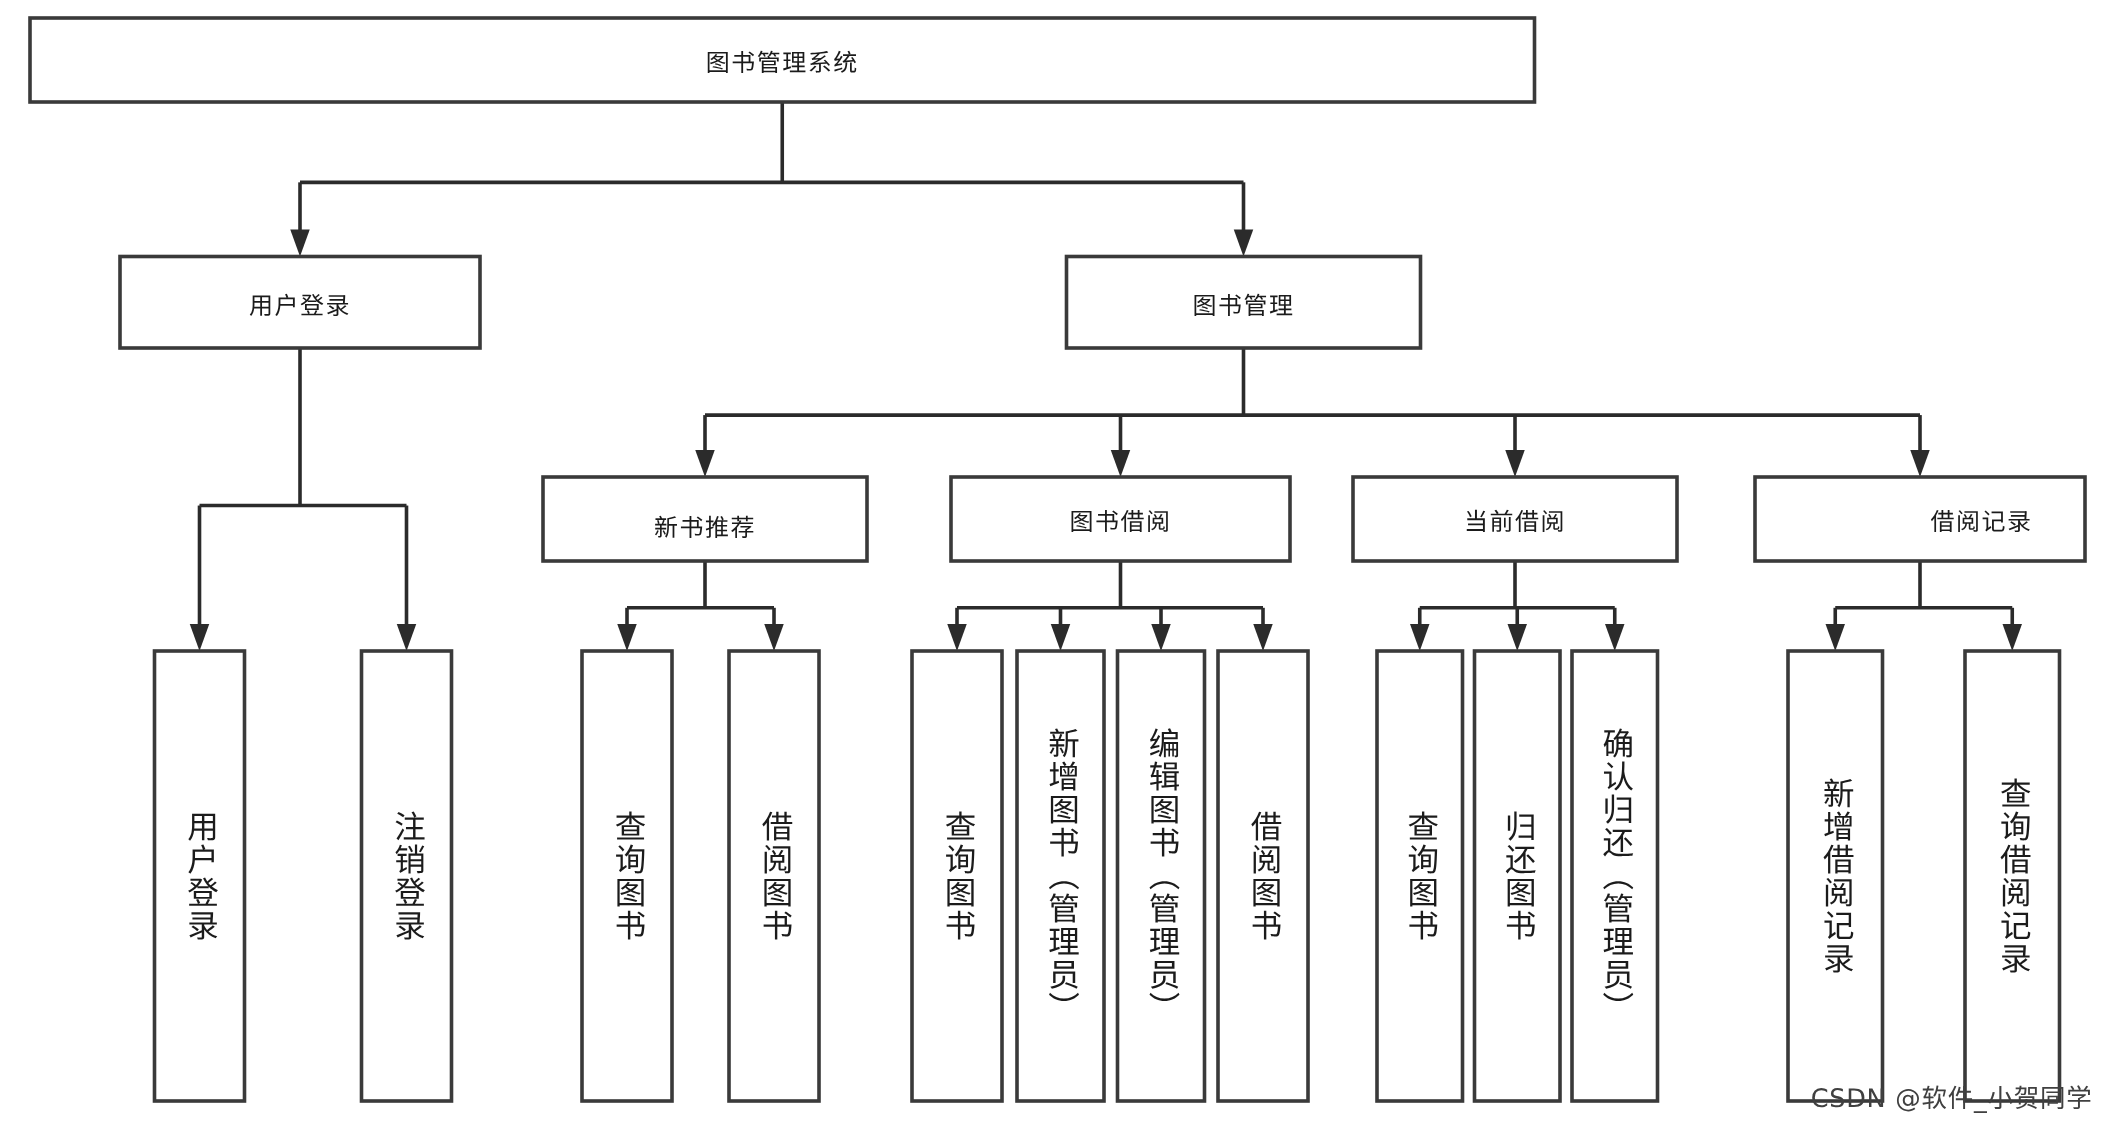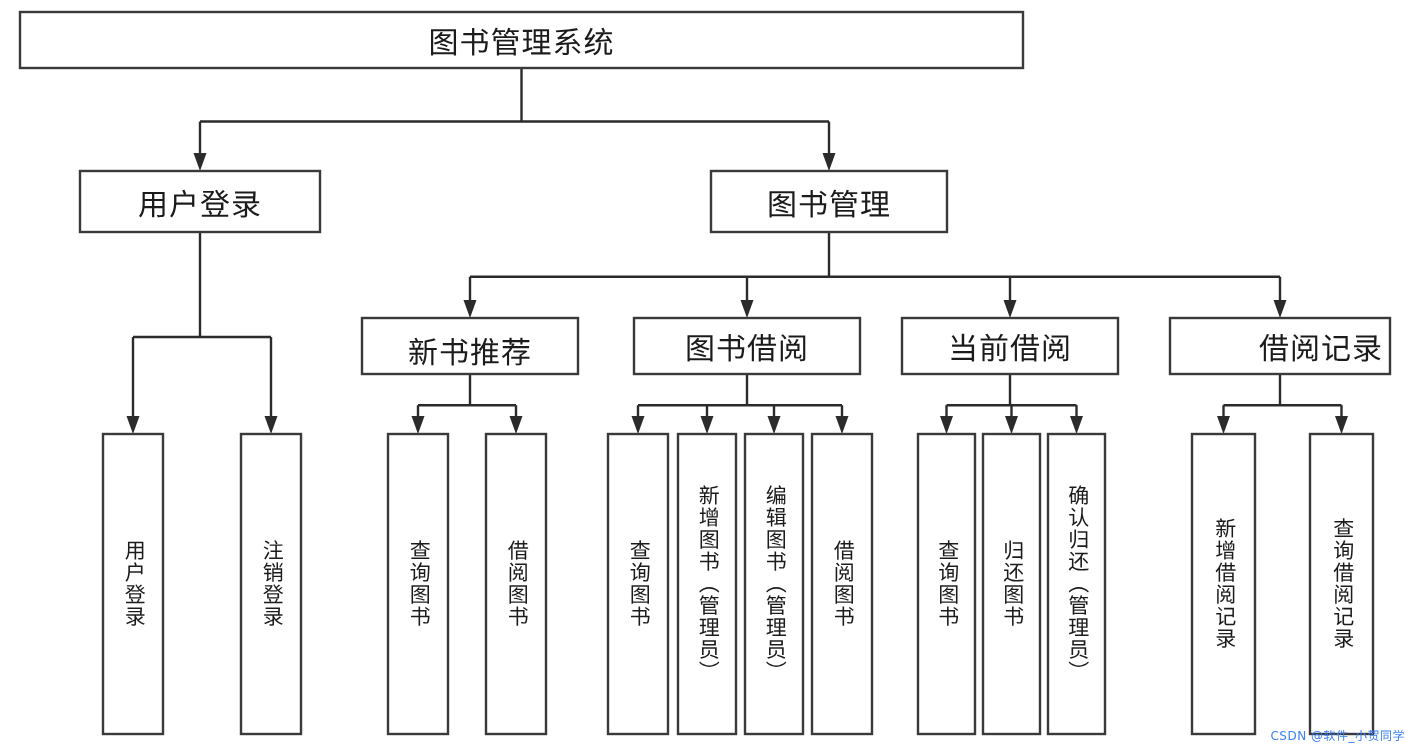--- a/index.html
+++ b/index.html
@@ -62,32 +62,32 @@
   }
   .hlabel-wrap {
     position: absolute;
     display: flex;
     align-items: center;
     justify-content: center;
     pointer-events: none;
   }
   .hlabel-text {
     font-family: "DejaVu Sans", "Liberation Sans", sans-serif;
-    font-size: 30px;
+    font-size: 16px;
     color: #1b1b1b;
     letter-spacing: 1px;
     white-space: nowrap;
   }
   #watermark {
     position: absolute;
-    right: 0;
+    right: 10px;
     bottom: 4px;
     font-family: "DejaVu Sans", "Liberation Sans", sans-serif;
-    font-size: 12px;
-    color: #3b82f6;
+    font-size: 17px;
+    color: #404040;
     letter-spacing: 0.5px;
     white-space: nowrap;
     pointer-events: none;
   }
 </style>
 </head>
 <body>
 
 <div id="diagram-root">
   <svg id="diagram-svg" viewBox="0 0 1405 747">

